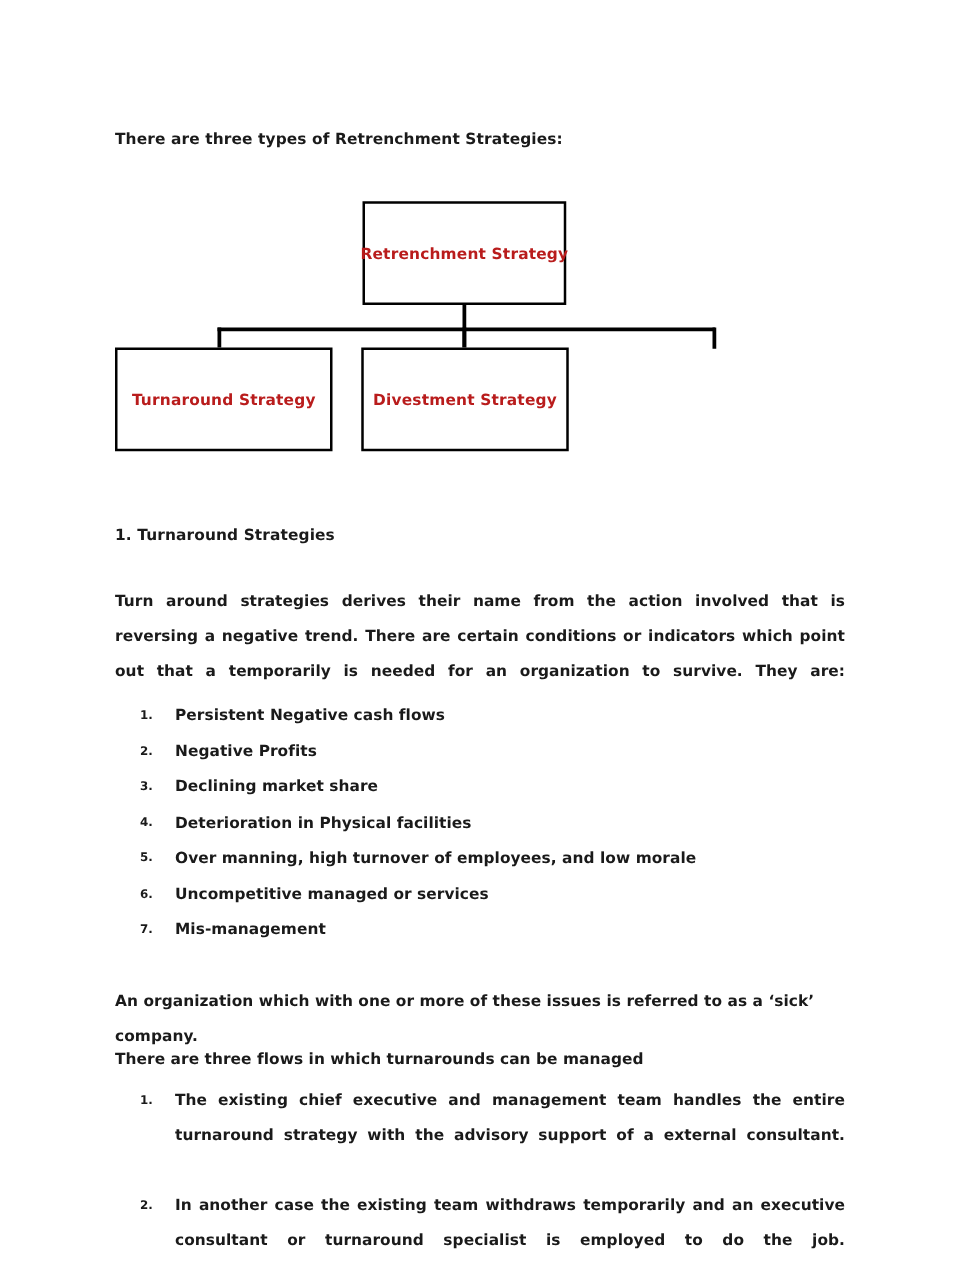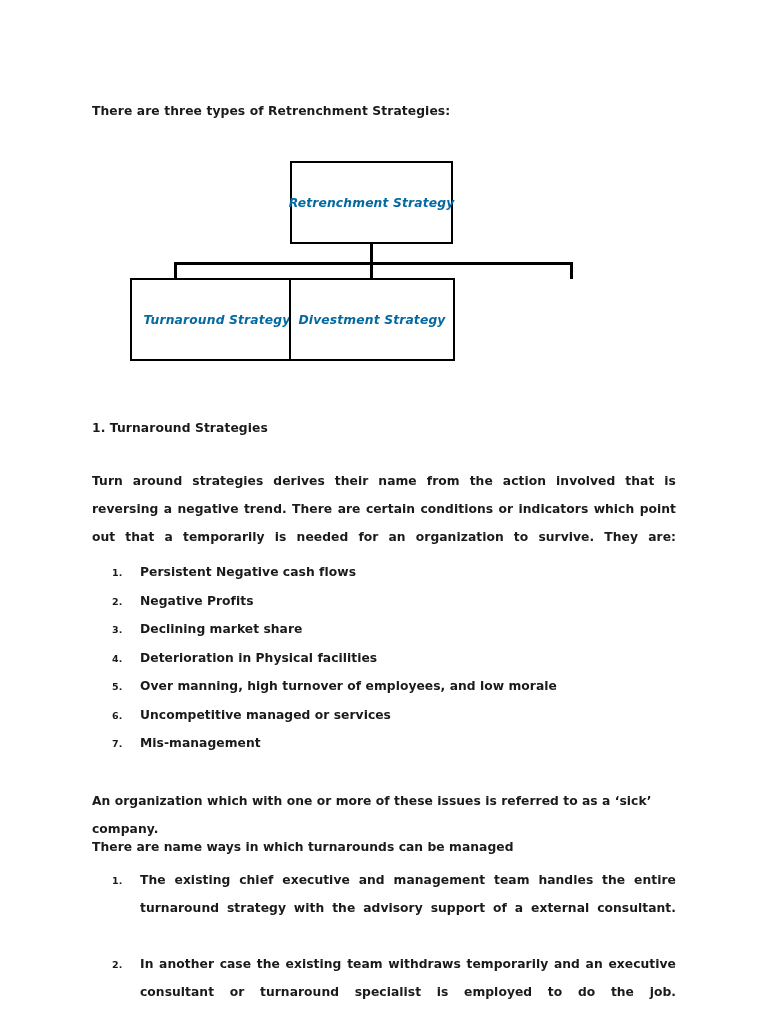--- a/index.html
+++ b/index.html
@@ -59,36 +59,35 @@
     background: #ffffff;
     display: flex;
     align-items: center;
     justify-content: center;
     z-index: 2;
   }
   .node-label {
     font-size: 12.3px;
     font-weight: 600;
     letter-spacing: 0.15px;
-    color: #0369a1;
+    color: #b91c1c;
     text-align: right;
     white-space: nowrap;
-    font-style: italic;
   }
 
   
   .node-root {
     left: 290px;
     top: 6px;
     width: 163px;
     height: 83px;
   }
   
   .node-child { top: 123px; height: 83px; }
-  .node-c1 { left: 92px;  width: 174px; margin-left: 38px; }
+  .node-c1 { left: 92px;  width: 174px; }
   .node-c2 { left: 289px; width: 166px; }
   .node-c3 { left: 486px; width: 166px; }
 
   
   .conn {
     position: absolute;
     background: #000000;
     z-index: 1;
   }
   
@@ -230,21 +229,21 @@
         <span class="li-text">Uncompetitive managed or services</span>
       </li>
       <li>
         <span class="li-num">7.</span>
         <span class="li-text">Mis-management</span>
       </li>
     </ol>
 
     <p class="para para-2 para-left">An organization which with one or more of these issues is referred to as a ‘sick’ company.</p>
 
-    <p class="para para-3 para-left">There are name ways in which turnarounds can be managed</p>
+    <p class="para para-3 para-left">There are three flows in which turnarounds can be managed</p>
 
     <ol class="olist olist-2">
       <li>
         <span class="li-num">1.</span>
         <span class="li-text justify">The existing chief executive and management team handles the entire turnaround strategy with the advisory support of a external consultant.</span>
       </li>
       <li>
         <span class="li-num">2.</span>
         <span class="li-text justify">In another case the existing team withdraws temporarily and an executive consultant or turnaround specialist is employed to do the job.</span>
       </li>

